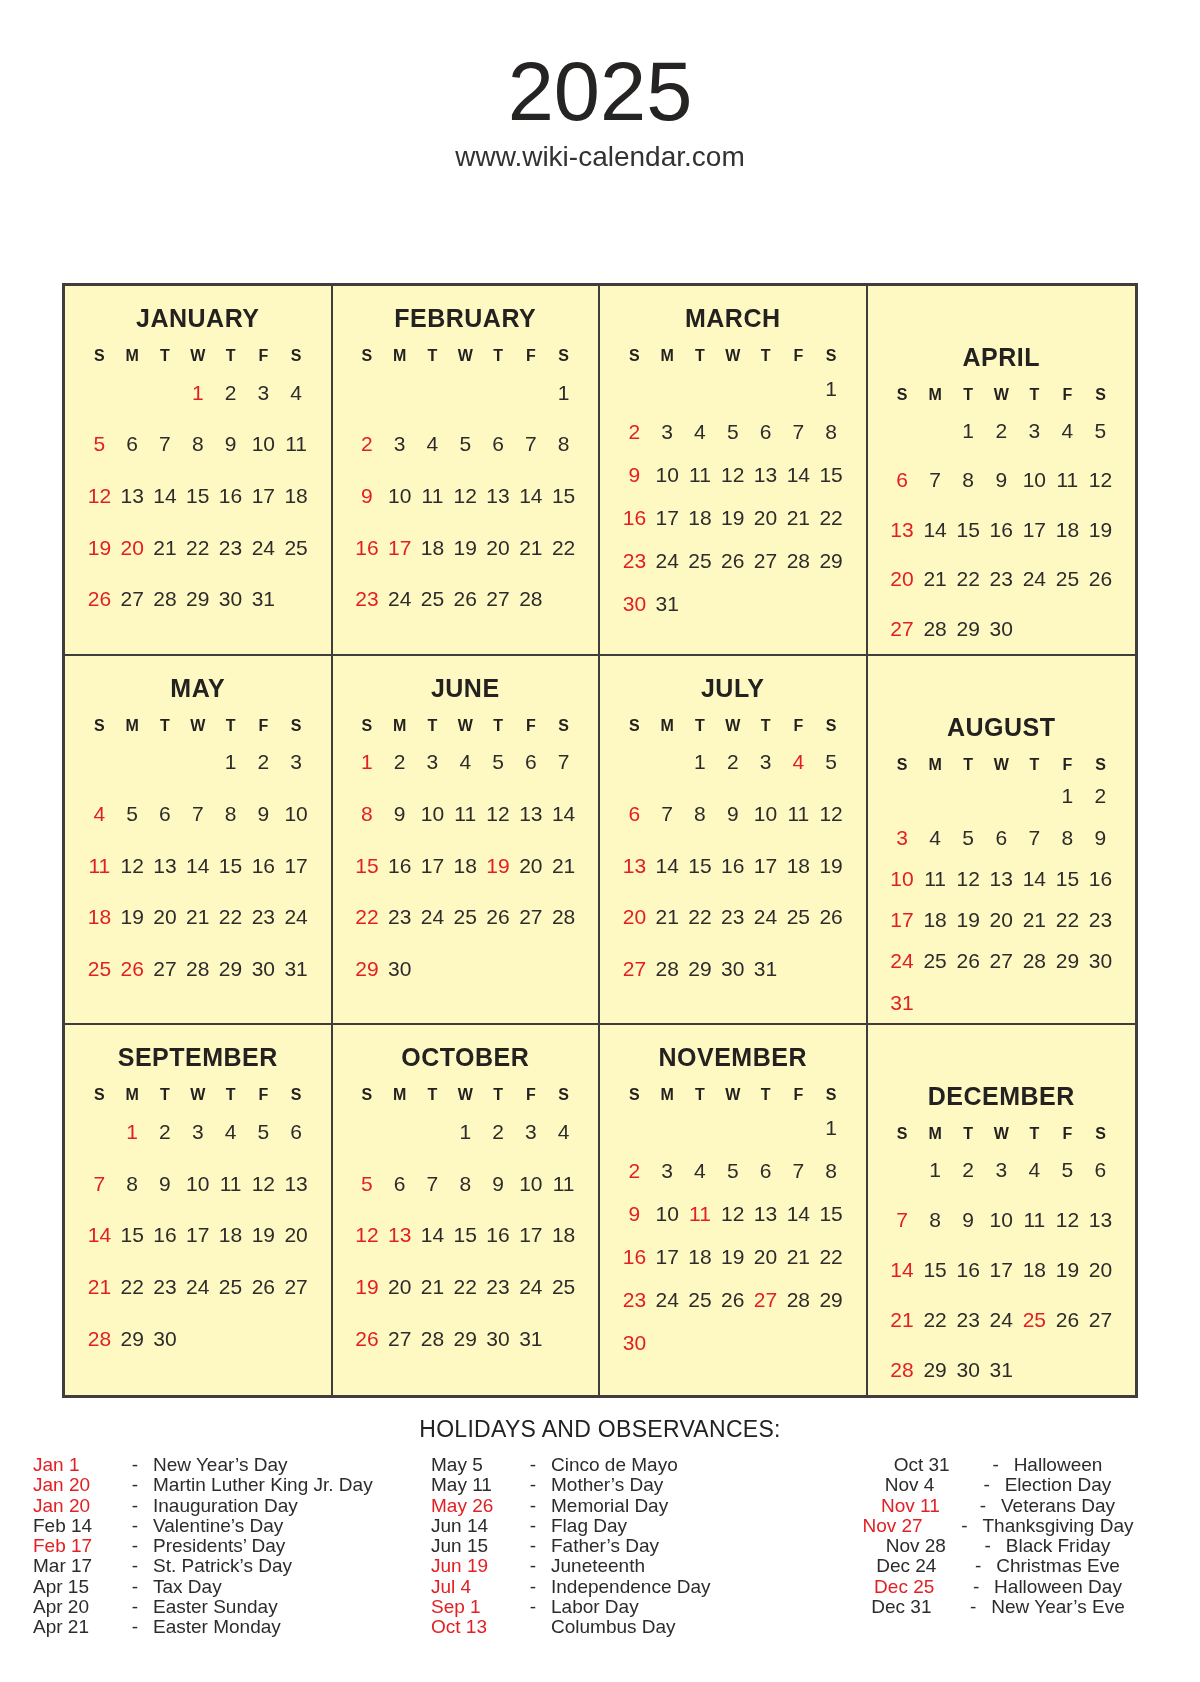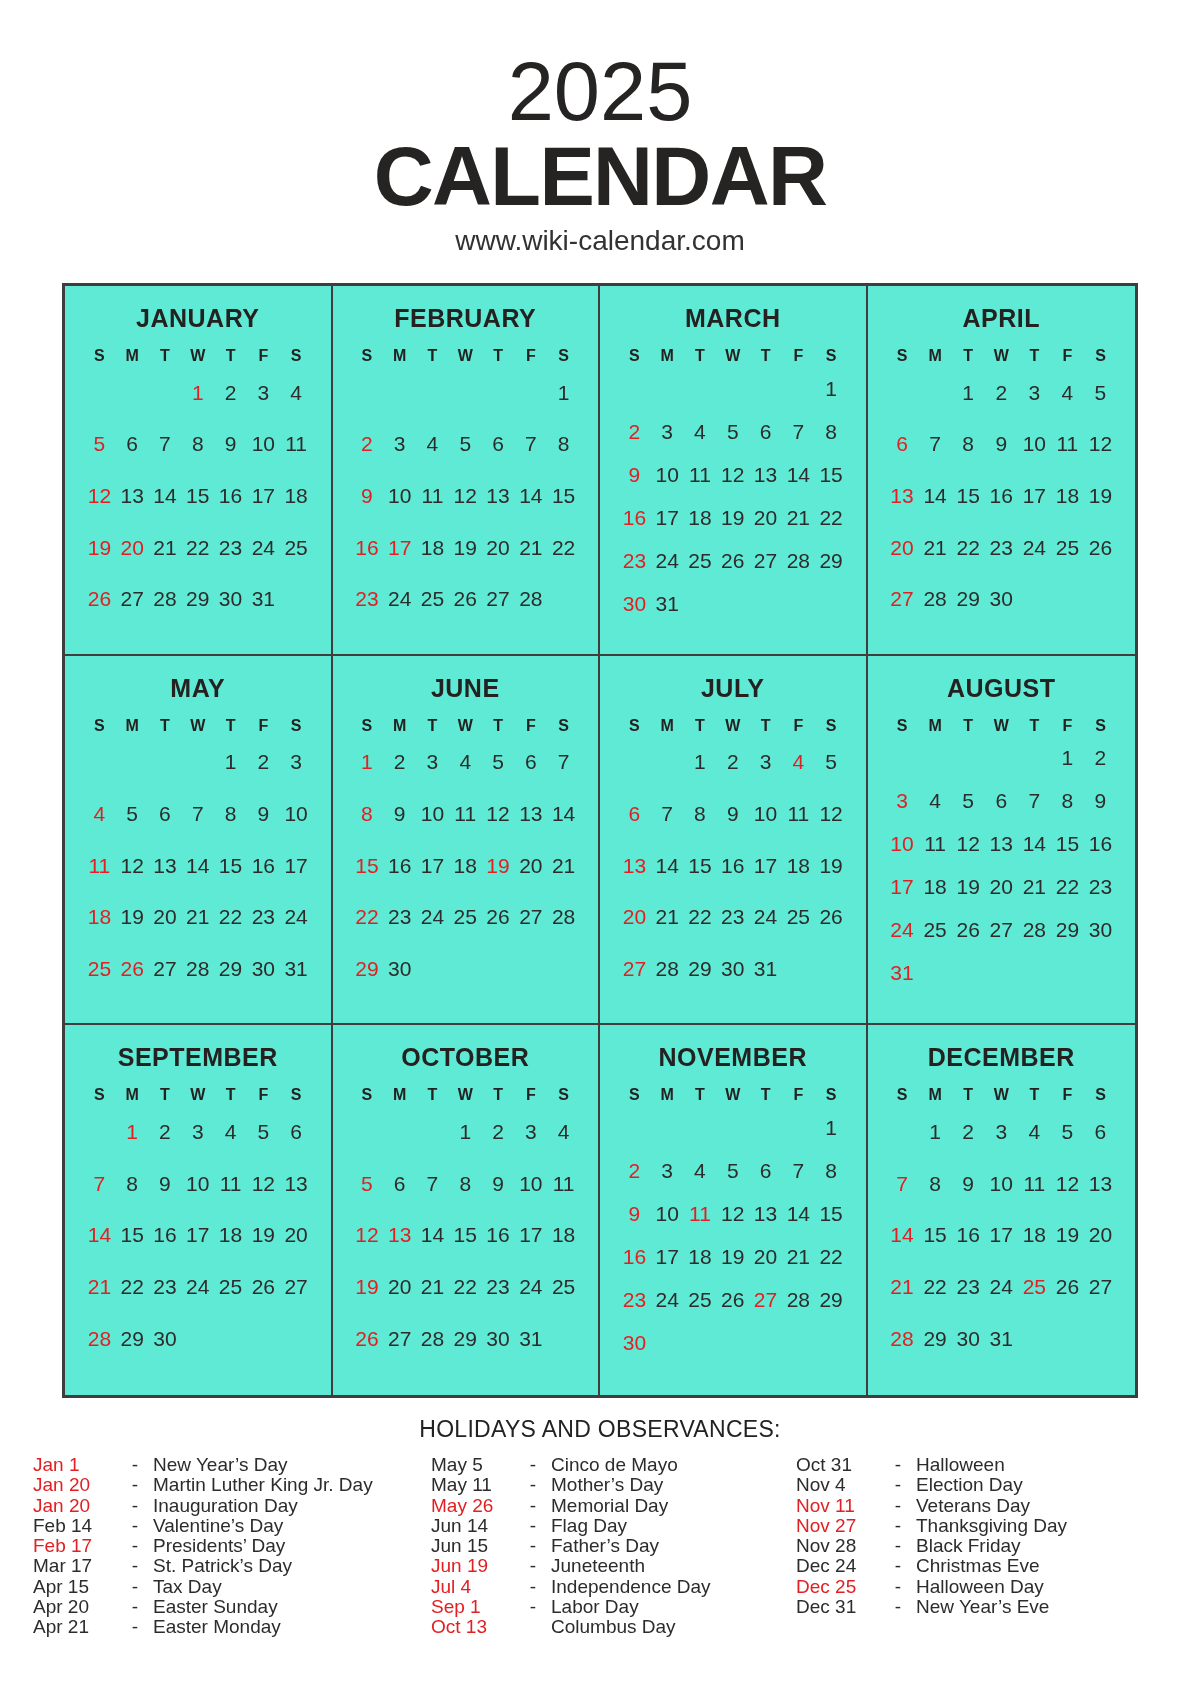--- a/index.html
+++ b/index.html
@@ -10,60 +10,59 @@
   
   .title-block { text-align:center; padding-top:50px; }
   .year-title { font-size:83px; font-weight:400; color:#262323; line-height:1.02; letter-spacing:0; }
   .cal-title  { font-size:83px; font-weight:700; color:#262323; line-height:1.02; letter-spacing:-0.02em; }
   .site-url   { font-size:28px; font-weight:400; color:#343131; margin-top:6px; }
 
   
   .months-grid {
     position:absolute; left:62px; top:283px; width:1076px; height:1115px;
     display:grid; grid-template-columns:repeat(4,1fr); grid-template-rows:repeat(3,1fr);
-    border:3px solid #413d3c; background:#5eead4;
+    border:3px solid #413d3c; background:#fef9c3;
   }
   .month-cell { border-right:2px solid #413d3c; border-bottom:2px solid #413d3c;
     display:flex; flex-direction:column; padding:10px 16px 0; overflow:hidden; }
-  .month-cell:nth-child(4n) { border-right:none; }
+  .month-cell:nth-child(4n) { border-right:none;margin-top:39px; }
   .month-cell:nth-child(n+9) { border-bottom:none; }
 
   .month-name { text-align:center; font-size:25px; font-weight:700; color:#242121;
     letter-spacing:0.5px; margin-top:8px; }
   .dow-row { display:grid; grid-template-columns:repeat(7,1fr); margin-top:14px; padding:0 2px; }
   .dow { text-align:center; font-size:16px; font-weight:700; color:#242121; }
   .day-rows { height:258px; display:flex; flex-direction:column; justify-content:space-around;
     margin-top:2px; padding:0 2px; }
   .day-row { display:grid; grid-template-columns:repeat(7,1fr); }
   .day { text-align:center; font-size:21px; font-weight:400; color:#2d2b2b; }
   .day.red { color:#e22023; }
 
   
   .holidays { position:absolute; left:0; top:1416px; width:1200px; }
   .holidays-heading { text-align:center; font-size:23px; font-weight:400; color:#242121;
     letter-spacing:0.3px; }
   .holiday-cols { display:flex; padding-left:33px; margin-top:12px; }
   .hcol { display:flex; flex-direction:column; }
   .hcol-1 { width:398px; }
   .hcol-2 { width:365px; }
-  .hcol-3 { flex:1; }
+  .hcol-3 { flex:1;align-items:center; }
   .hrow { display:flex; line-height:20.3px; font-size:19px; }
   .hdate { width:84px; color:#2d2b2b; white-space:nowrap; }
   .hdate.red { color:#e22023; }
   .hdash { width:36px; text-align:center; color:#2d2b2b; }
   .hname { flex:1; color:#2d2b2b; white-space:nowrap; }
 </style>
 </head>
 <body>
 
 <div class="page">
 
   <header class="title-block">
     <div class="year-title">2025</div>
-    <div class="cal-title">CALENDAR</div>
     <div class="site-url">www.wiki-calendar.com</div>
   </header>
 
   <div class="months-grid" id="months-grid">
       <div class="month-cell">
         <div class="month-name">JANUARY</div>
         <div class="dow-row">
           <span class="dow">S</span>
           <span class="dow">M</span>
           <span class="dow">T</span>

